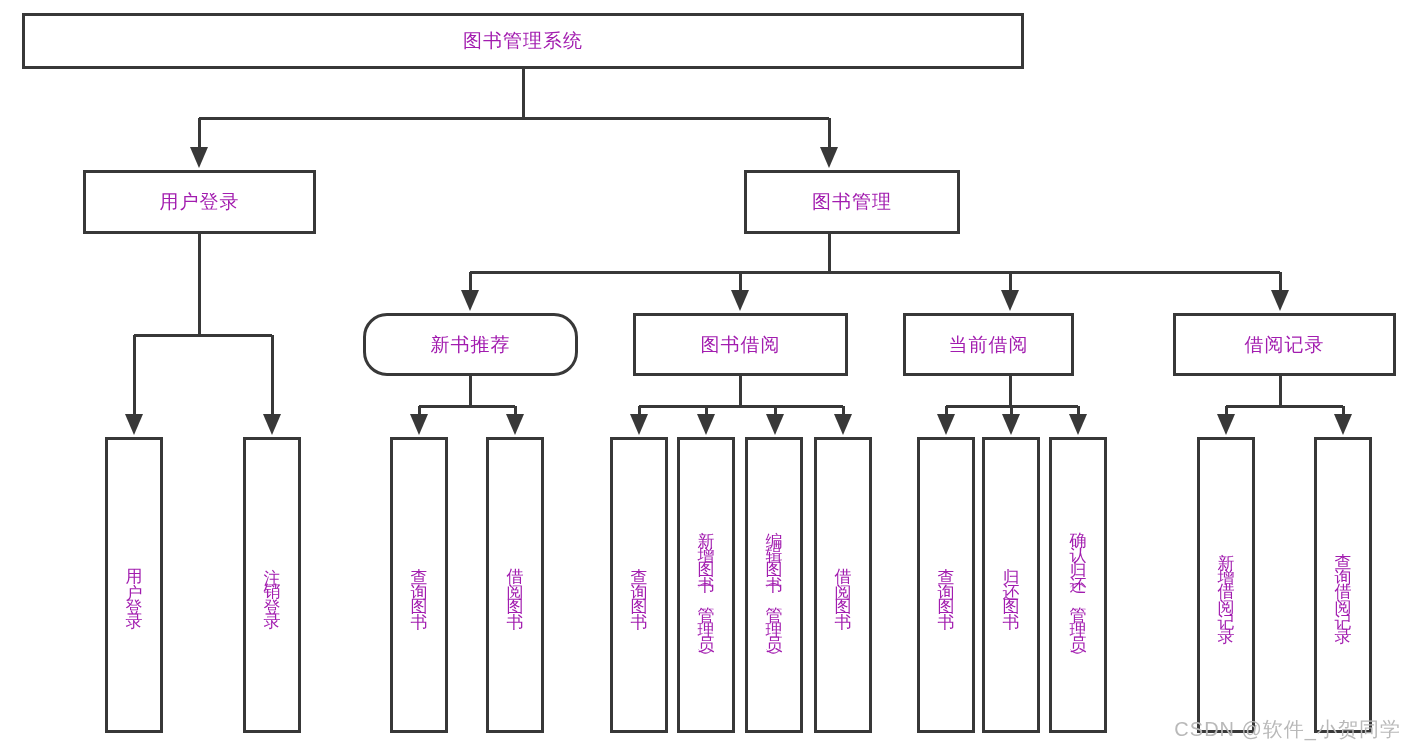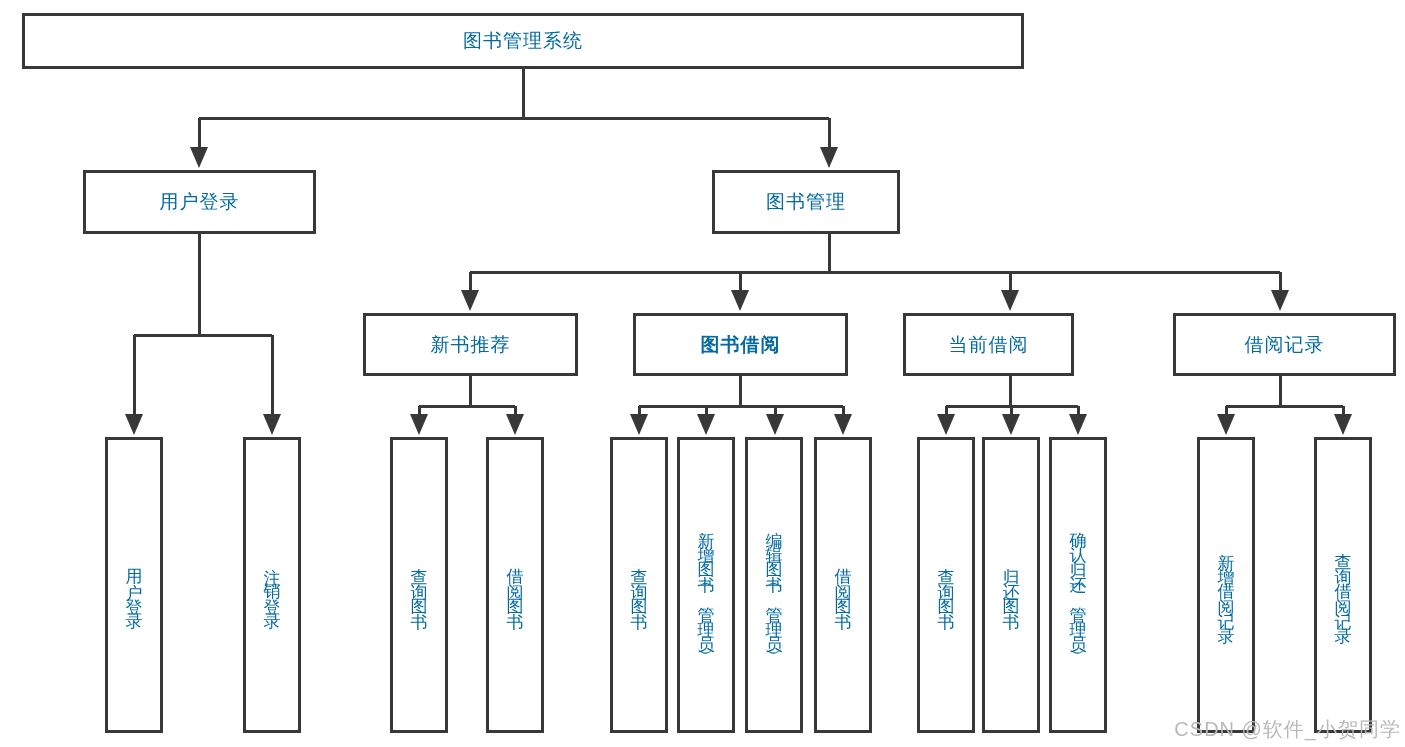--- a/index.html
+++ b/index.html
@@ -19,21 +19,21 @@
     position: absolute;
     left: 0;
     top: 0;
     pointer-events: none;
   }
   .hbox, .vbox {
     position: absolute;
     box-sizing: border-box;
     background: #ffffff;
     border: 3px solid #383838;
-    color: #0369a1;
+    color: #a21caf;
     display: flex;
     align-items: center;
     justify-content: center;
   }
   .hbox {
     font-size: 19px;
     letter-spacing: 1px;
     white-space: nowrap;
   }
   .vbox {
@@ -43,24 +43,24 @@
     writing-mode: vertical-rl;
     text-orientation: upright;
     font-size: 17px;
     letter-spacing: 15px;
     white-space: nowrap;
   }
   
   .n-root   { left: 22px;  top: 13px;  width: 1002px; height: 56px; }
   
   .n-login  { left: 83px;  top: 170px; width: 233px;  height: 64px; }
-  .n-mgmt   { left: 712px; top: 170px; width: 188px;  height: 64px; text-align: center; }
+  .n-mgmt   { left: 744px; top: 170px; width: 216px;  height: 64px; text-align: center; }
   
-  .n-l3a { left: 363px;  top: 313px; width: 215px; height: 63px; }
-  .n-l3b { left: 633px;  top: 313px; width: 215px; height: 63px; font-weight: bold; }
+  .n-l3a { left: 363px;  top: 313px; width: 215px; height: 63px; border-radius: 24px; }
+  .n-l3b { left: 633px;  top: 313px; width: 215px; height: 63px; }
   .n-l3c { left: 903px;  top: 313px; width: 171px; height: 63px; }
   .n-l3d { left: 1173px; top: 313px; width: 223px; height: 63px; }
   
   .n-a1 { left: 105px; }
   .n-a2 { left: 243px; }
   .n-b1 { left: 390px; }
   .n-b2 { left: 486px; }
   .n-c1 { left: 610px; }
   .n-c2 { left: 677px; }
   .n-c3 { left: 745px; }

